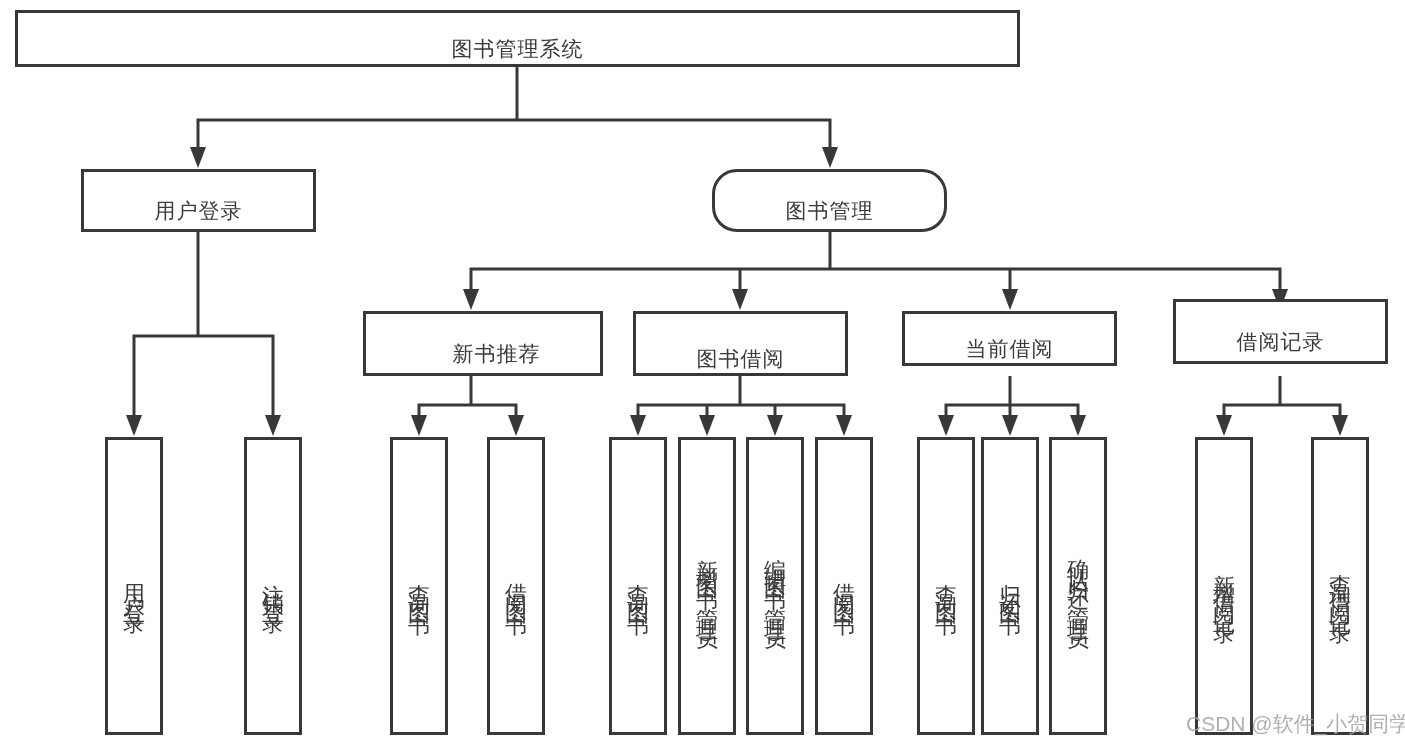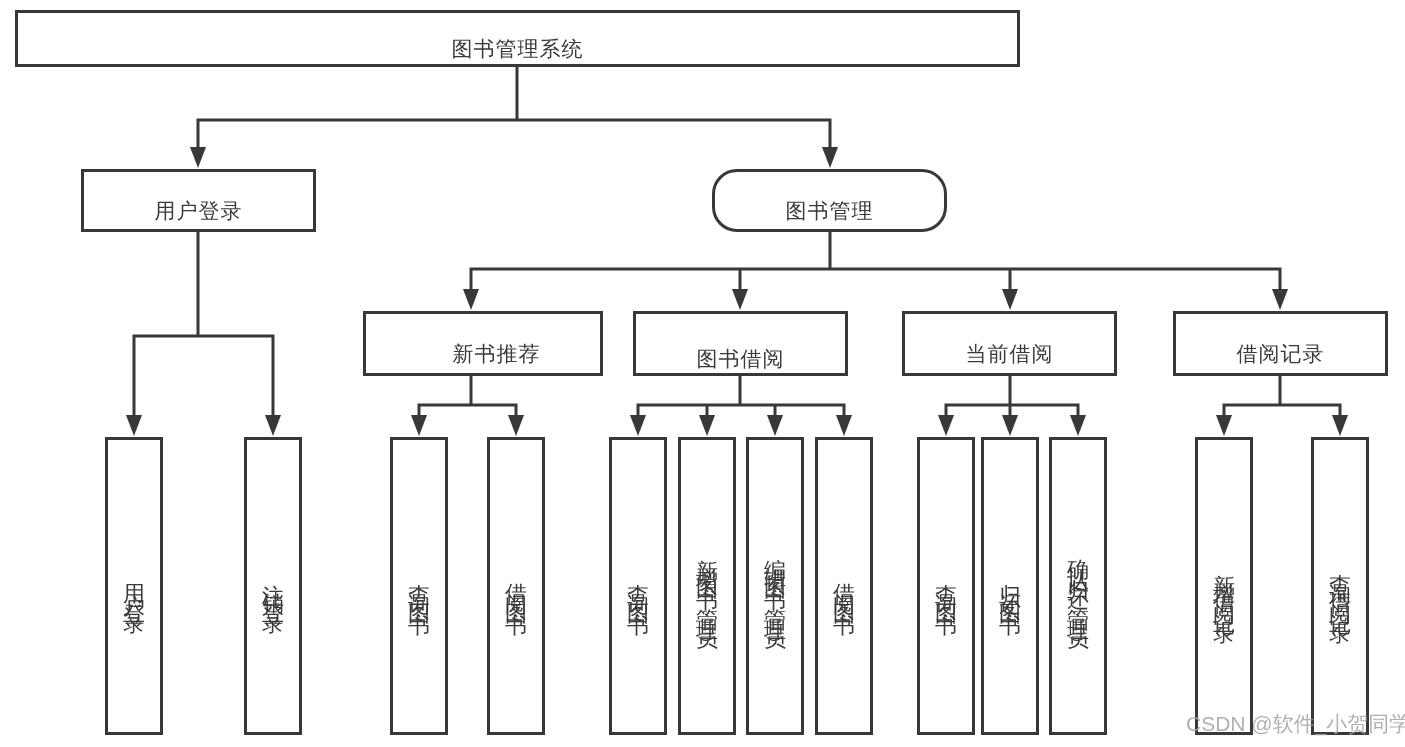--- a/index.html
+++ b/index.html
@@ -121,24 +121,24 @@
   <div class="box" style="left:712px;top:169px;width:235px;height:63px;border-radius:25px;">
     <span class="hlabel">图书管理</span>
   </div>
 
   <div class="box" style="left:363px;top:311px;width:240px;height:65px;padding-left:27px;">
     <span class="hlabel">新书推荐</span>
   </div>
   <div class="box" style="left:633px;top:311px;width:215px;height:65px;align-items:flex-end;">
     <span class="hlabel">图书借阅</span>
   </div>
-  <div class="box" style="left:902px;top:311px;width:215px;height:65px;">
+  <div class="box" style="left:902px;top:311px;width:215px;height:55px;">
     <span class="hlabel">当前借阅</span>
   </div>
-  <div class="box" style="left:1173px;top:311px;width:215px;height:65px;">
+  <div class="box" style="left:1173px;top:299px;width:215px;height:65px;">
     <span class="hlabel">借阅记录</span>
   </div>
 
   <div class="box vbox" style="left:105px;top:437px;width:58px;height:298px;">
     <span class="vlabel">用户登录</span>
   </div>
   <div class="box vbox" style="left:244px;top:437px;width:58px;height:298px;">
     <span class="vlabel">注销登录</span>
   </div>
 

